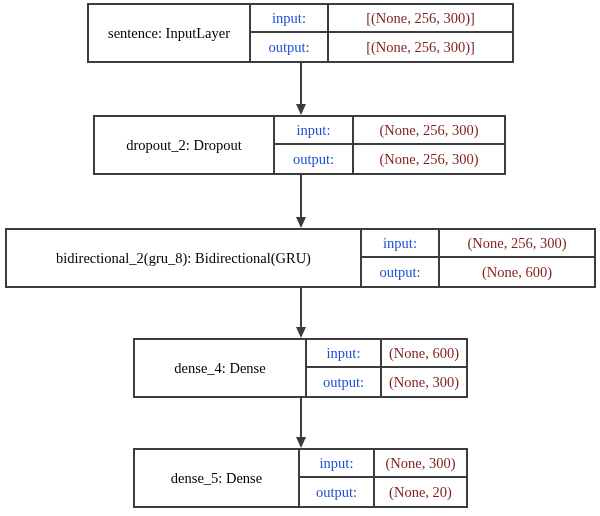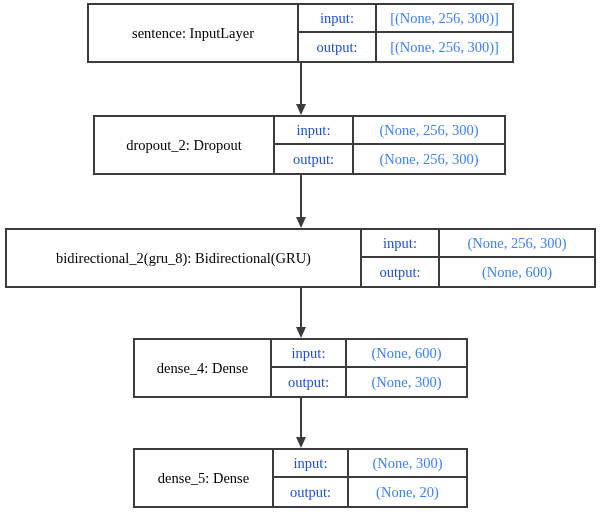--- a/index.html
+++ b/index.html
@@ -63,21 +63,21 @@
     white-space: nowrap;
     border-right: 2px solid #3c3c3c;
   }
   .io-value {
     box-sizing: border-box;
     display: flex;
     align-items: center;
     justify-content: center;
     flex: 1 1 auto;
     font-size: 14.5px;
-    color: #3b82f6;
+    color: #7f1d1d;
     white-space: nowrap;
   }
   
   .arrow {
     position: absolute;
   }
   .arrow-stem {
     position: absolute;
     left: 50%;
     top: 0;
@@ -96,21 +96,21 @@
     border-right: 5.5px solid transparent;
     border-top: 11px solid #3c3c3c;
   }
 </style>
 </head>
 <body>
 
 <div id="canvas">
 
   <div class="node" style="left:87px; top:3px; width:427px; height:60px;">
-    <div class="cell-name" style="width:208px;">sentence: InputLayer</div>
+    <div class="cell-name" style="width:160px;">sentence: InputLayer</div>
     <div class="io-block">
       <div class="io-row top">
         <div class="io-label" style="width:78px;">input:</div>
         <div class="io-value">[(None, 256, 300)]</div>
       </div>
       <div class="io-row">
         <div class="io-label" style="width:78px;">output:</div>
         <div class="io-value">[(None, 256, 300)]</div>
       </div>
     </div>
@@ -153,40 +153,40 @@
       </div>
     </div>
   </div>
 
   <div class="arrow" style="left:290px; top:288px; width:22px; height:50px;">
     <div class="arrow-stem" style="height:39px;"></div>
     <div class="arrow-head"></div>
   </div>
 
   <div class="node" style="left:133px; top:338px; width:335px; height:60px;">
-    <div class="cell-name" style="width:135px;">dense_4: Dense</div>
+    <div class="cell-name" style="width:170px;">dense_4: Dense</div>
     <div class="io-block">
       <div class="io-row top">
         <div class="io-label" style="width:75px;">input:</div>
         <div class="io-value">(None, 600)</div>
       </div>
       <div class="io-row">
         <div class="io-label" style="width:75px;">output:</div>
         <div class="io-value">(None, 300)</div>
       </div>
     </div>
   </div>
 
   <div class="arrow" style="left:290px; top:398px; width:22px; height:50px;">
     <div class="arrow-stem" style="height:39px;"></div>
     <div class="arrow-head"></div>
   </div>
 
   <div class="node" style="left:133px; top:448px; width:335px; height:60px;">
-    <div class="cell-name" style="width:137px;">dense_5: Dense</div>
+    <div class="cell-name" style="width:163px;">dense_5: Dense</div>
     <div class="io-block">
       <div class="io-row top">
         <div class="io-label" style="width:75px;">input:</div>
         <div class="io-value">(None, 300)</div>
       </div>
       <div class="io-row">
         <div class="io-label" style="width:75px;">output:</div>
         <div class="io-value">(None, 20)</div>
       </div>
     </div>

